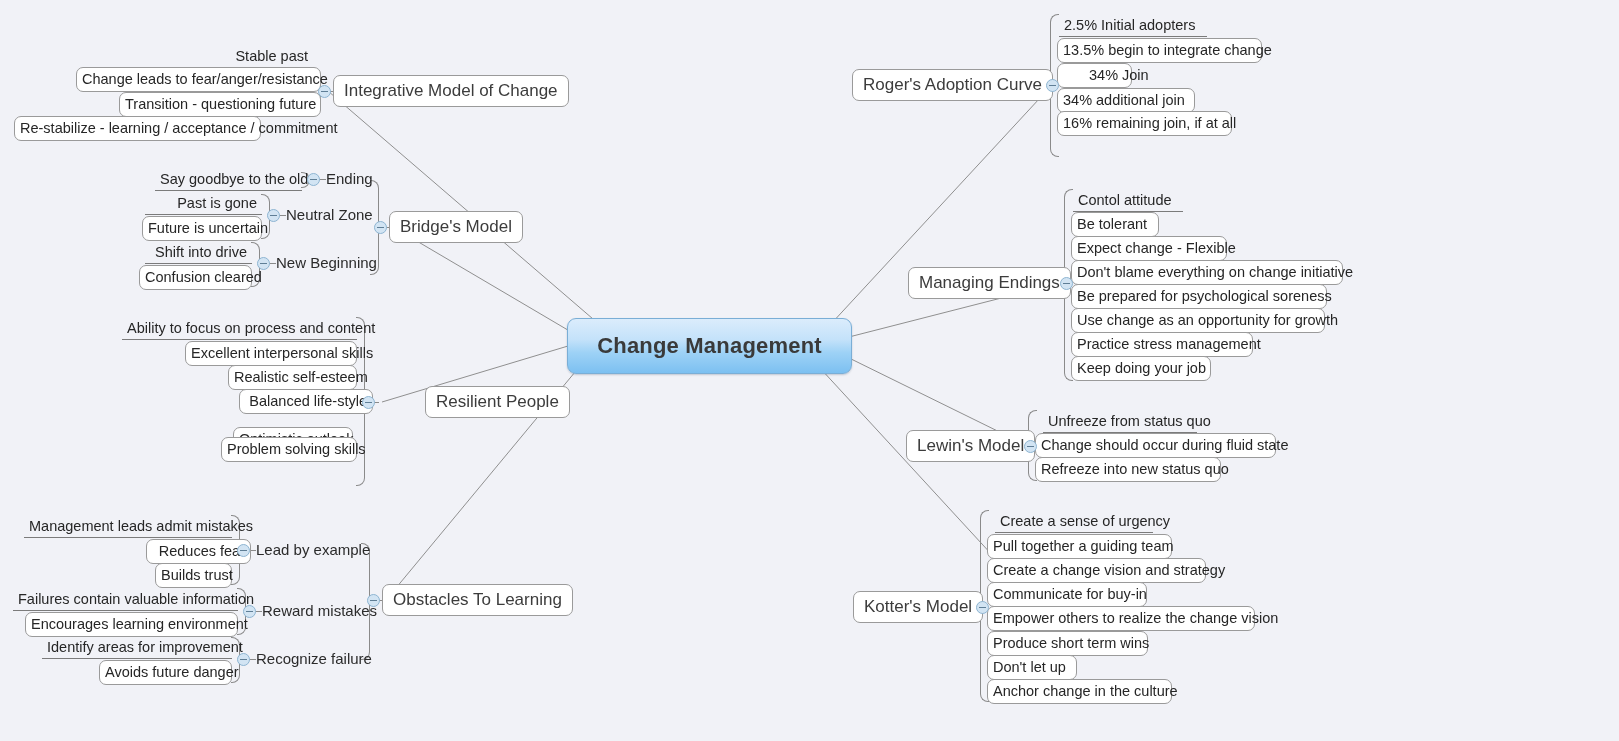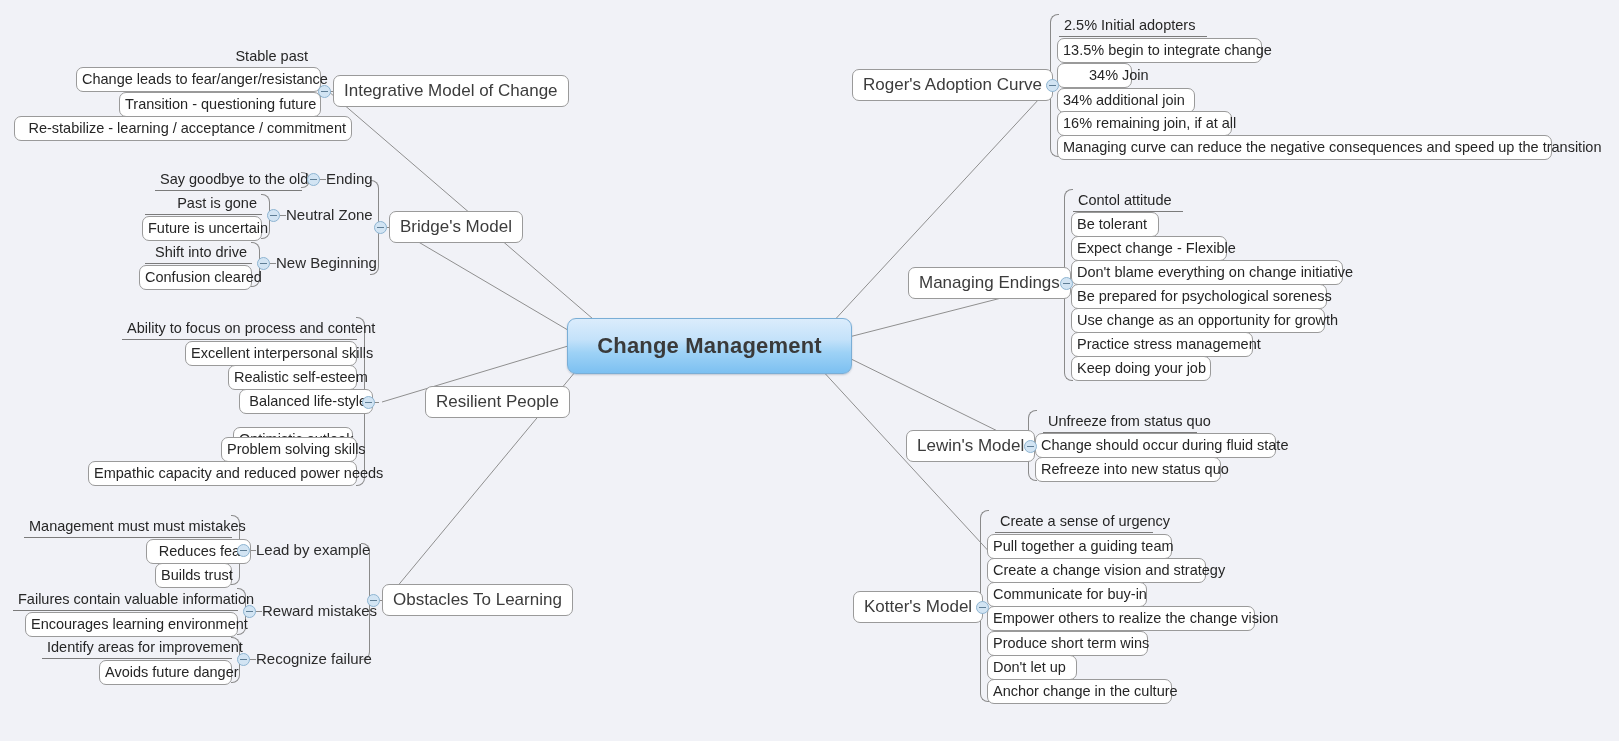--- a/index.html
+++ b/index.html
@@ -150,21 +150,21 @@
 
   <div class="branch-node" style="left:333px; top:75px;">
     <span>Integrative Model of Change</span>
   </div>
   <div class="knob" style="left:318px; top:85px;"></div>
   <div class="stub" style="left:329px; top:91px; width:6px;"></div>
   <div class="spine right-side" style="left:312px; top:68px; height:47px;"></div>
   <div class="leaf r" style="left:118px; top:45px; width:195px;"><span>Stable past</span></div>
   <div class="leaf r boxed" style="left:76px; top:67px; width:245px;"><span>Change leads to fear/anger/resistance</span></div>
   <div class="leaf r boxed" style="left:119px; top:92px; width:202px;"><span>Transition - questioning future</span></div>
-  <div class="leaf r boxed" style="left:14px; top:116px; width:338px;"><span>Re-stabilize - learning / acceptance / commitment</span></div>
+  <div class="leaf r boxed" style="left:14px; top:116px; width:247px;"><span>Re-stabilize - learning / acceptance / commitment</span></div>
 
   <div class="branch-node" style="left:389px; top:211px;">
     <span>Bridge's Model</span>
   </div>
   <div class="knob" style="left:374px; top:221px;"></div>
   <div class="stub" style="left:385px; top:227px; width:6px;"></div>
   <div class="spine right-side" style="left:370px; top:180px; height:95px;"></div>
 
   <div class="sublabel" style="left:326px; top:168px;"><span>Ending</span></div>
   <div class="knob" style="left:307px; top:173px;"></div>
@@ -191,34 +191,33 @@
   </div>
   <div class="knob" style="left:362px; top:396px;"></div>
   <div class="stub" style="left:373px; top:402px; width:6px;"></div>
   <div class="spine right-side" style="left:356px; top:317px; height:169px;"></div>
   <div class="leaf r" style="left:122px; top:317px; width:235px;"><span>Ability to focus on process and content</span></div>
   <div class="leaf r boxed" style="left:185px; top:341px; width:172px;"><span>Excellent interpersonal skills</span></div>
   <div class="leaf r boxed" style="left:228px; top:365px; width:129px;"><span>Realistic self-esteem</span></div>
   <div class="leaf r boxed" style="left:239px; top:389px; width:134px;"><span>Balanced life-style</span></div>
   <div class="leaf r boxed" style="left:233px; top:427px; width:120px;"><span>Optimistic outlook</span></div>
   <div class="leaf r boxed" style="left:221px; top:437px; width:136px;"><span>Problem solving skills</span></div>
-  <div class="leaf r boxed" style="left:88px; top:461px; width:269px;"><span>Empathic capacity and reduced power needs</span></div>
 
   <div class="branch-node" style="left:382px; top:584px;">
     <span>Obstacles To Learning</span>
   </div>
   <div class="knob" style="left:367px; top:594px;"></div>
   <div class="stub" style="left:378px; top:600px; width:6px;"></div>
   <div class="spine right-side" style="left:361px; top:543px; height:117px;"></div>
 
   <div class="sublabel" style="left:256px; top:539px;"><span>Lead by example</span></div>
   <div class="knob" style="left:237px; top:544px;"></div>
   <div class="stub" style="left:248px; top:550px; width:8px;"></div>
   <div class="spine right-side" style="left:231px; top:515px; height:70px;"></div>
-  <div class="leaf r" style="left:24px; top:515px; width:208px;"><span>Management must must mistakes</span></div>
+  <div class="leaf r" style="left:24px; top:515px; width:208px;"><span>Management leads admit mistakes</span></div>
   <div class="leaf r boxed" style="left:146px; top:539px; width:105px;"><span>Reduces fear</span></div>
   <div class="leaf r boxed" style="left:155px; top:563px; width:77px;"><span>Builds trust</span></div>
 
   <div class="sublabel" style="left:262px; top:600px;"><span>Reward mistakes</span></div>
   <div class="knob" style="left:243px; top:605px;"></div>
   <div class="stub" style="left:254px; top:611px; width:8px;"></div>
   <div class="spine right-side" style="left:237px; top:588px; height:47px;"></div>
   <div class="leaf r" style="left:13px; top:588px; width:225px;"><span>Failures contain valuable information</span></div>
   <div class="leaf r boxed" style="left:25px; top:612px; width:213px;"><span>Encourages learning environment</span></div>
 
@@ -233,21 +232,20 @@
     <span>Roger's Adoption Curve</span>
   </div>
   <div class="knob" style="left:1046px; top:79px;"></div>
   <div class="stub" style="left:1040px; top:85px; width:7px;"></div>
   <div class="spine left-side" style="left:1050px; top:14px; height:143px;"></div>
   <div class="leaf l" style="left:1059px; top:14px; width:148px;"><span>2.5% Initial adopters</span></div>
   <div class="leaf l boxed" style="left:1057px; top:38px; width:205px;"><span>13.5% begin to integrate change</span></div>
   <div class="leaf l boxed" style="left:1057px; top:63px; width:75px;padding-left:31px;"><span>34% Join</span></div>
   <div class="leaf l boxed" style="left:1057px; top:88px; width:138px;"><span>34% additional join</span></div>
   <div class="leaf l boxed" style="left:1057px; top:111px; width:175px;"><span>16% remaining join, if at all</span></div>
-  <div class="leaf l boxed" style="left:1057px; top:135px; width:495px;"><span>Managing curve can reduce the negative consequences and speed up the transition</span></div>
 
   <div class="branch-node" style="left:908px; top:267px;">
     <span>Managing Endings</span>
   </div>
   <div class="knob" style="left:1060px; top:277px;"></div>
   <div class="stub" style="left:1054px; top:283px; width:7px;"></div>
   <div class="spine left-side" style="left:1064px; top:189px; height:192px;"></div>
   <div class="leaf l" style="left:1073px; top:189px; width:110px;"><span>Contol attitude</span></div>
   <div class="leaf l boxed" style="left:1071px; top:212px; width:88px;"><span>Be tolerant</span></div>
   <div class="leaf l boxed" style="left:1071px; top:236px; width:156px;"><span>Expect change - Flexible</span></div>

